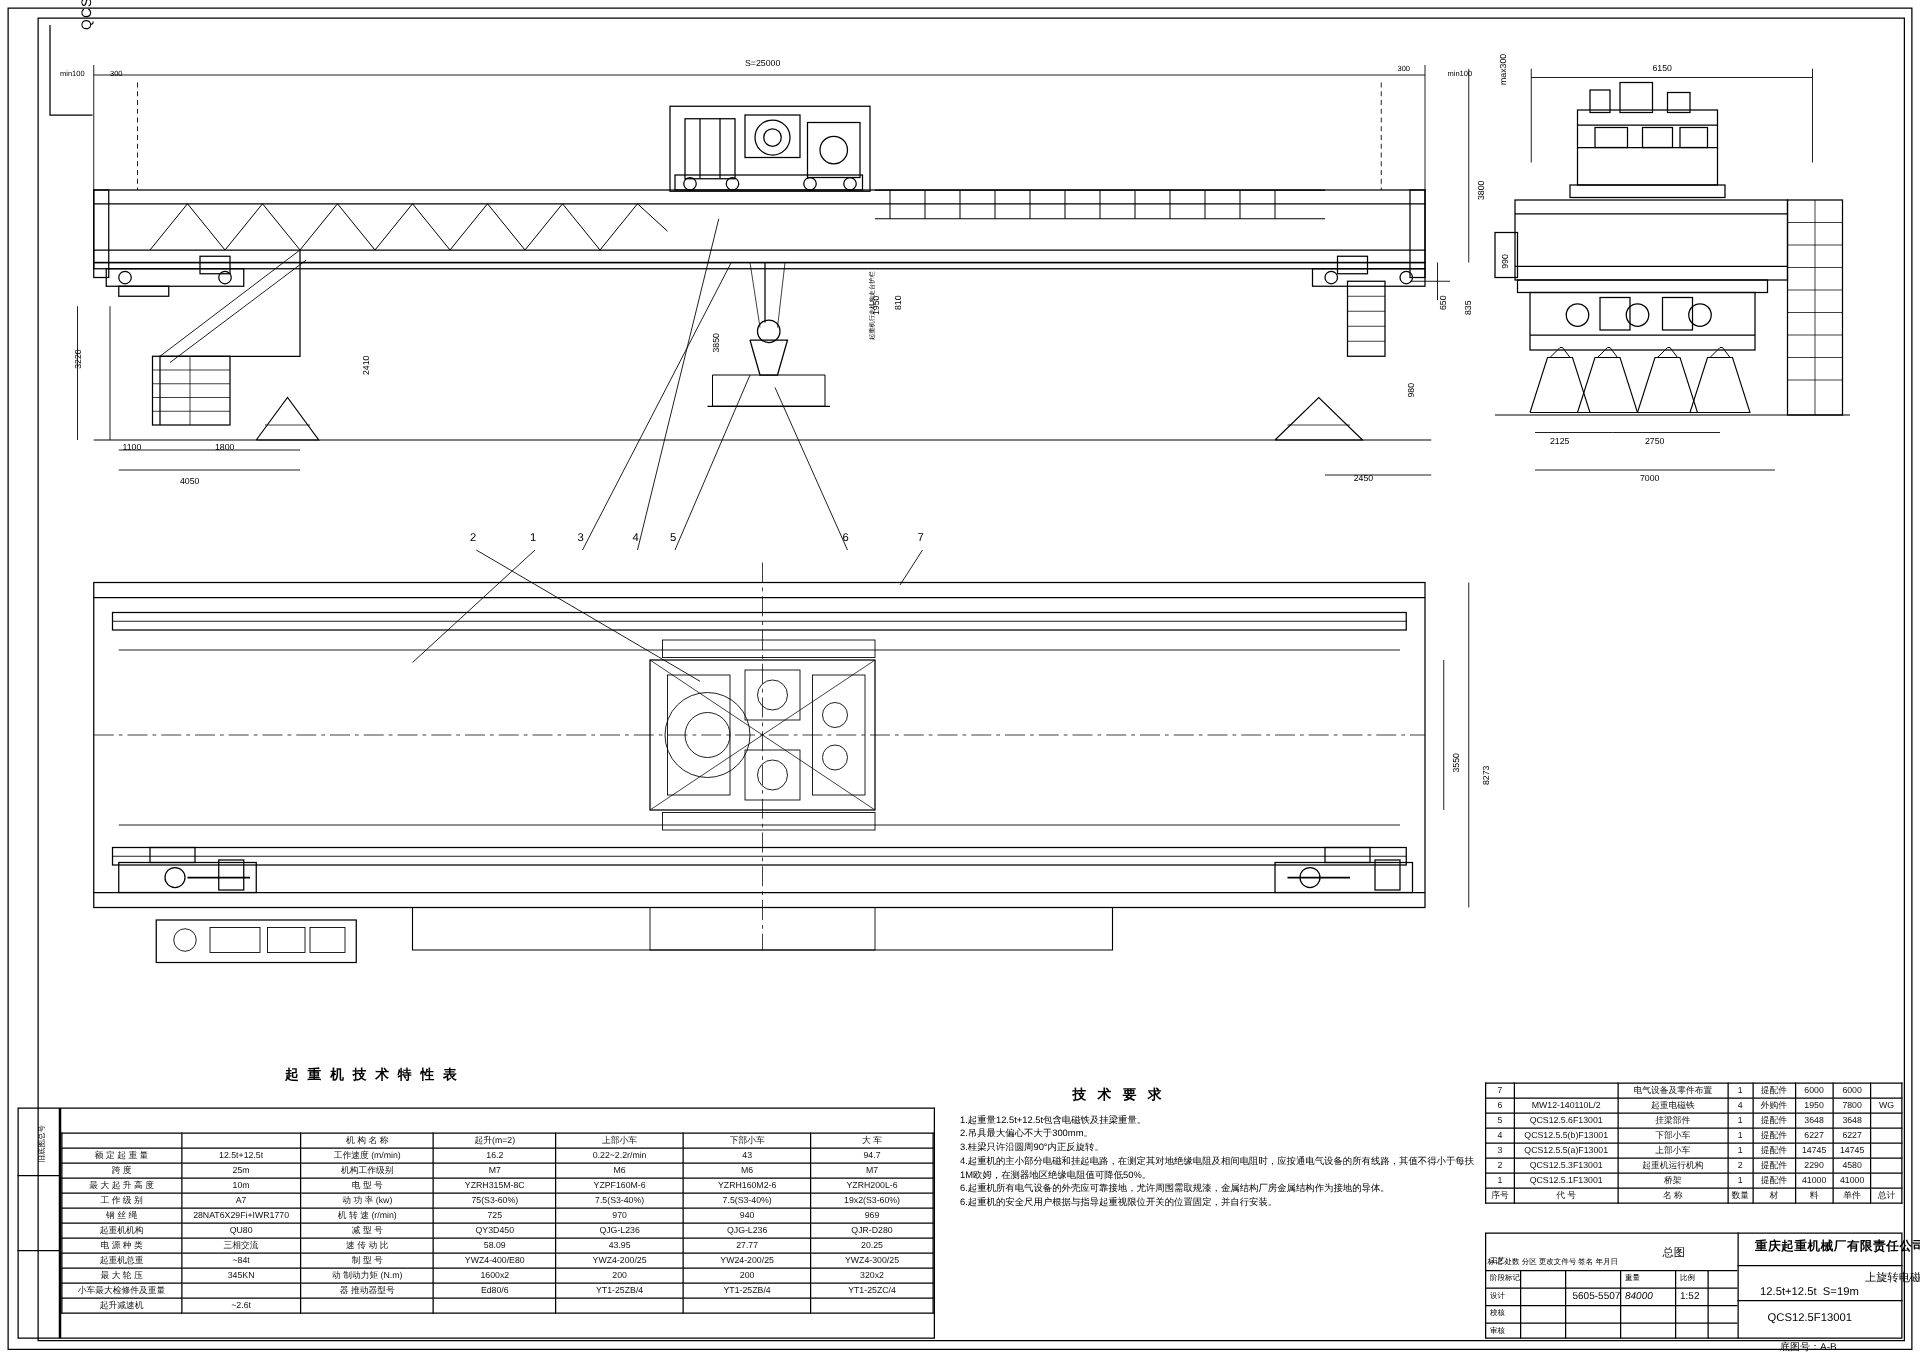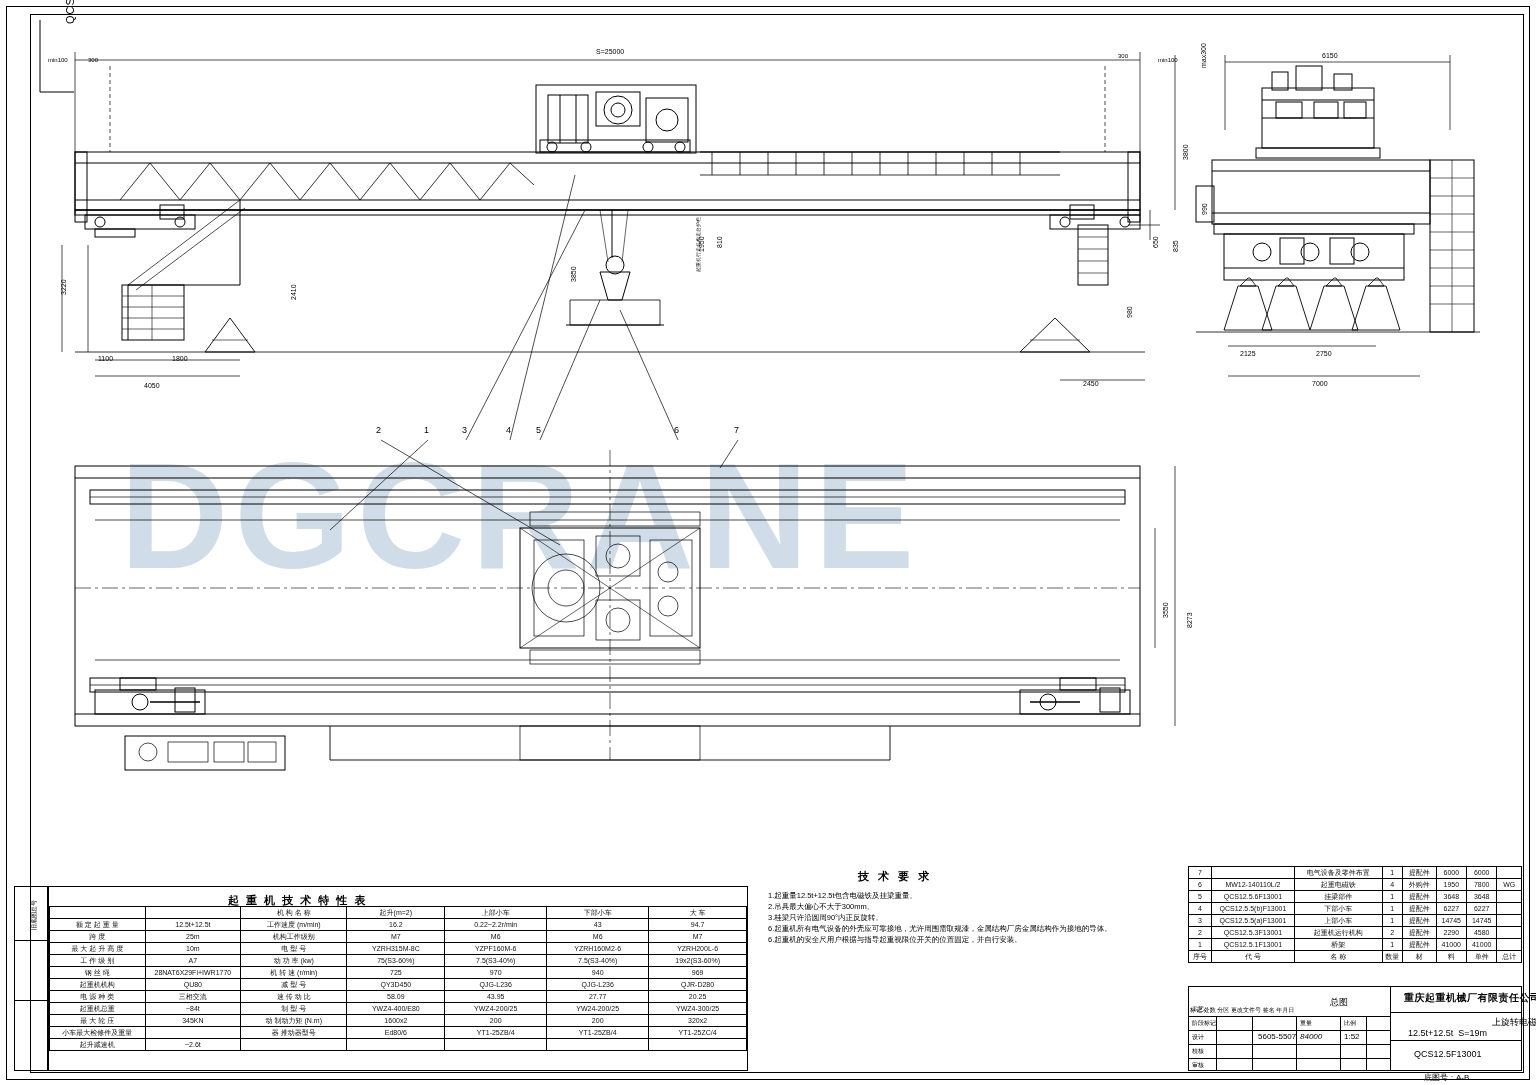--- a/index.html
+++ b/index.html
@@ -43,21 +43,20 @@
 
   <div class="border-outer"></div>
   <div class="border-inner"></div>
 
   <div class="txt txt11 rot90" style="left:66px;top:24px;width:140px;letter-spacing:1px;">QCS12.5F13001</div>
   <div class="box" style="left:38px;top:20px;width:40px;height:8px;border:none;"></div>
   <svg width="1536" height="1085">
     <polyline points="40,20 40,92 74,92" fill="none" stroke="#000" stroke-width="1"></polyline>
   </svg>
 
-  <div class="wm">DGCRANE</div>
 
   <svg width="1536" height="1085">
     <g stroke="#000" fill="none" stroke-width="1">
 
       <rect x="75" y="152" width="1065" height="58"></rect>
       <line x1="75" y1="163" x2="1140" y2="163"></line>
       <line x1="75" y1="200" x2="1140" y2="200"></line>
 
       <polyline points="120,200 150,163 180,200 210,163 240,200 270,163 300,200 330,163 360,200 390,163 420,200 450,163 480,200 510,163 534,185" stroke="#000" stroke-width="0.8"></polyline>
 
@@ -339,26 +338,27 @@
     </g>
   </svg>
   <div class="txt rot90" style="left:1162px;top:618px;">3550</div>
   <div class="txt rot90" style="left:1186px;top:628px;">8273</div>
 
   <div class="txt txt11 bold" style="left:858px;top:872px;letter-spacing:3px;">技 术 要 求</div>
   <div style="position:absolute;left:768px;top:890px;width:420px;">
     <div class="txt" style="position:static;white-space:normal;font-size:7.5px;line-height:11px;">1.起重量12.5t+12.5t包含电磁铁及挂梁重量。</div>
     <div class="txt" style="position:static;white-space:normal;font-size:7.5px;line-height:11px;">2.吊具最大偏心不大于300mm。</div>
     <div class="txt" style="position:static;white-space:normal;font-size:7.5px;line-height:11px;">3.桂梁只许沿圆周90°内正反旋转。</div>
+    <div class="txt" style="position:static;white-space:normal;font-size:7.5px;line-height:11px;">4.起重机的主小部分电磁和挂起电路，在测定其对地绝缘电阻及相间电阻时，应按通电气设备的所有线路，其值不得小于每扶1M欧姆，在测器地区绝缘电阻值可降低50%。</div>
     <div class="txt" style="position:static;white-space:normal;font-size:7.5px;line-height:11px;">6.起重机所有电气设备的外壳应可靠接地，尤许周围需取规漆，金属结构厂房金属结构作为接地的导体。</div>
     <div class="txt" style="position:static;white-space:normal;font-size:7.5px;line-height:11px;">6.起重机的安全尺用户根据与指导起重视限位开关的位置固定，并自行安装。</div>
   </div>
 
   <div class="box" style="left:48px;top:886px;width:700px;height:185px;"></div>
-  <div class="txt txt11 bold" style="left:228px;top:896px;letter-spacing:2px;">起 重 机 技 术 特 性 表</div>
+  <div class="txt txt11 bold" style="left:228px;top:856px;letter-spacing:2px;">起 重 机 技 术 特 性 表</div>
   <table class="tbl" id="spec-table" style="left:49px;top:906px;width:698px;">
       <tbody>
         <tr>
           <td style="width:86px"></td>
           <td style="width:86px"></td>
           <td style="width:96px">机 构 名 称</td>
           <td style="width:88px">起升(m=2)</td>
           <td style="width:92px">上部小车</td>
           <td style="width:92px">下部小车</td>
           <td style="width:88px">大  车</td>

